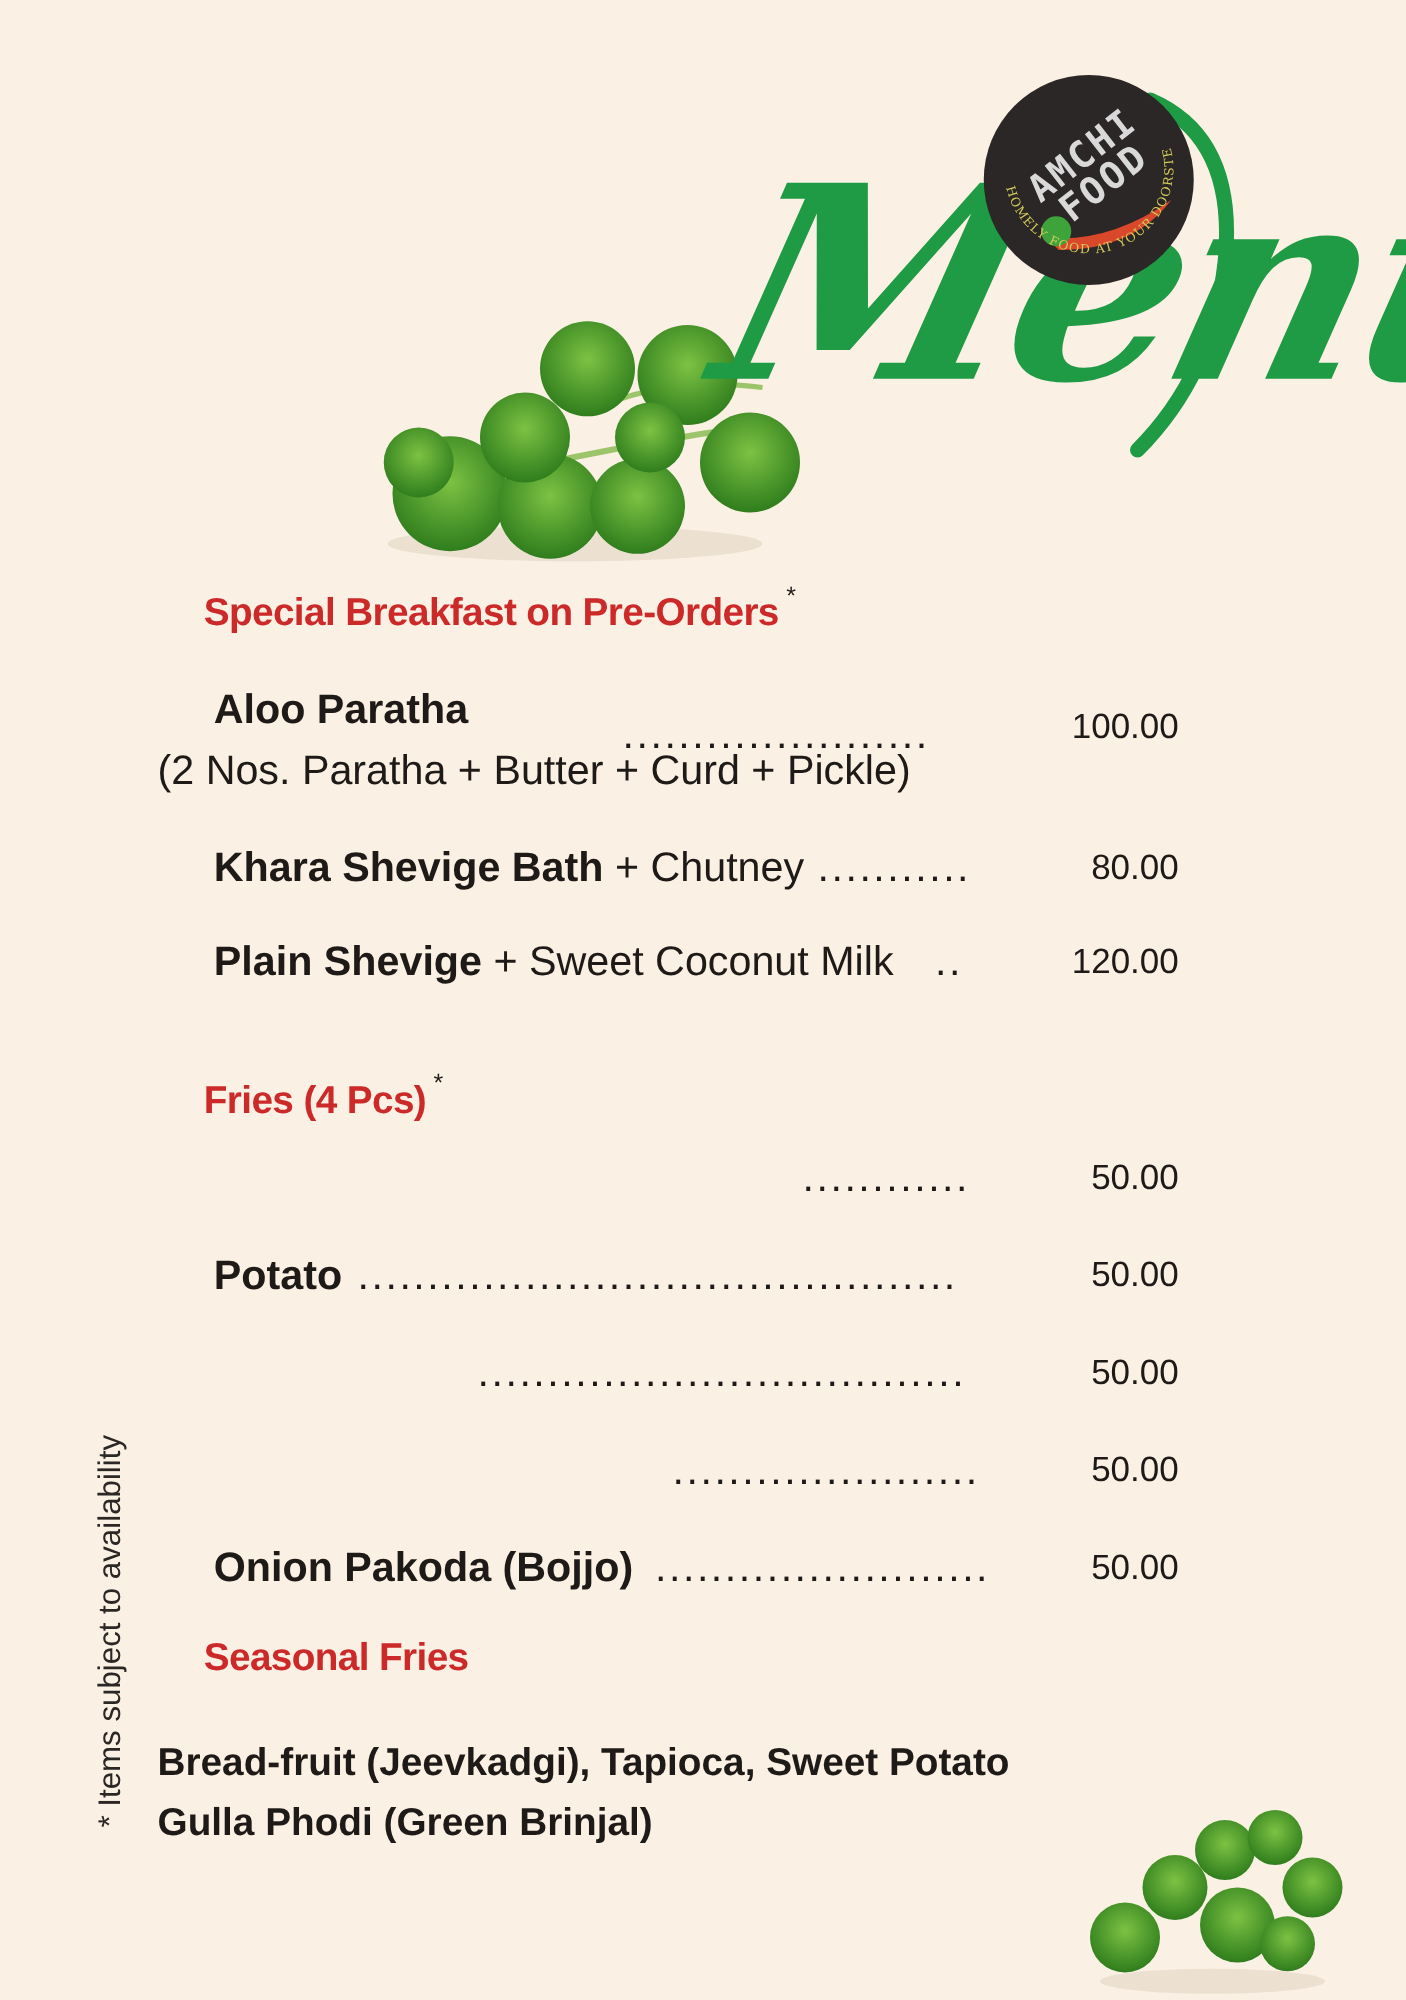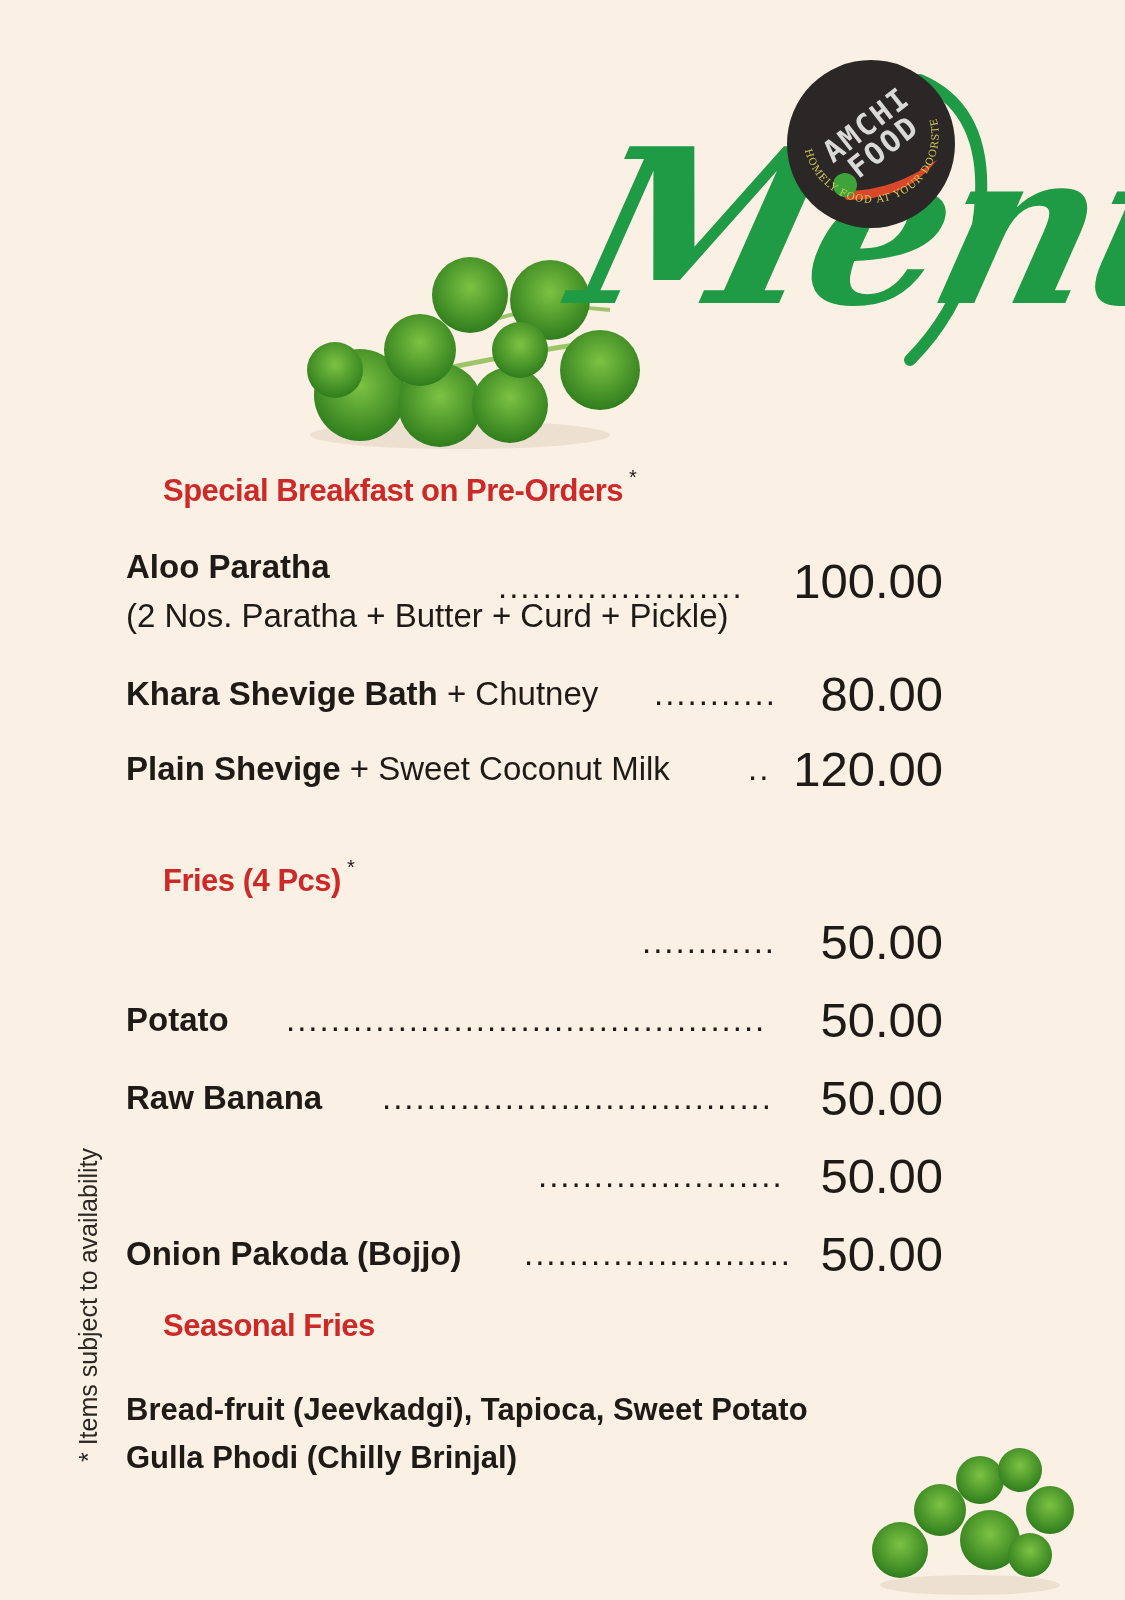--- a/index.html
+++ b/index.html
@@ -33,24 +33,24 @@
   }
   .section-title {
     position:absolute; left:126px; font-weight:bold; font-size:31px;
     color:#cc2929; letter-spacing:-0.5px;margin-left:37px;
   }
   .section-title sup { font-size:20px; color:#1e1a17; position:relative; top:-6px; margin-left:6px; font-weight:normal;}
   .row {
     position:absolute; left:126px; width:817px; height:44px;
     font-size:33px; line-height:44px; white-space:nowrap;
   }
-  .row .name { font-weight:bold; }
+  .row .name { font-weight:bold;margin-left:45px; }
   .row .extra { font-weight:normal; }
   .row .dots { position:absolute; letter-spacing:2px; }
-  .row .price { position:absolute; right:0; top:0; font-size:49px; }
+  .row .price { position:absolute; right:0; top:0; font-size:28px; }
   .note {
     position:absolute; left:74px; top:1462px;
     transform:rotate(-90deg); transform-origin:left top;
     font-size:25px; color:#2b2724; white-space:nowrap;
   }
   .seasonal { position:absolute; left:126px; font-weight:bold; font-size:31px; line-height:48px; }
 </style>
 </head>
 <body>
 
@@ -129,37 +129,36 @@
 <div class="row" style="top:920px">
   <span class="dots" style="left:516px">............</span>
   <span class="price">50.00</span>
 </div>
 <div class="row" style="top:998px">
   <span class="name">Potato</span>
   <span class="dots" style="left:160px">...........................................</span>
   <span class="price">50.00</span>
 </div>
 <div class="row" style="top:1076px">
-  <span class="name">Raw Banana</span>
   <span class="dots" style="left:256px">...................................</span>
   <span class="price">50.00</span>
 </div>
 <div class="row" style="top:1154px">
   <span class="dots" style="left:412px">......................</span>
   <span class="price">50.00</span>
 </div>
 <div class="row" style="top:1232px">
   <span class="name">Onion Pakoda (Bojjo)</span>
   <span class="dots" style="left:398px">........................</span>
   <span class="price">50.00</span>
 </div>
 
 <div class="section-title" style="top:1308px"><span>Seasonal Fries</span></div>
 <div class="seasonal" style="top:1386px">Bread-fruit (Jeevkadgi), Tapioca, Sweet Potato</div>
-<div class="seasonal" style="top:1434px">Gulla Phodi (Chilly Brinjal)</div>
+<div class="seasonal" style="top:1434px">Gulla Phodi (Green Brinjal)</div>
 
 <div class="note">* Items subject to availability</div>
 
 <svg class="herb" style="left:860px;top:1440px" width="230" height="160" viewBox="0 0 230 160">
   <defs>
     <radialGradient id="lg2" cx="50%" cy="40%" r="60%">
       <stop offset="0%" stop-color="#7cc243"></stop>
         <stop offset="100%" stop-color="#2f7d1d"></stop>
     </radialGradient>
   </defs>

